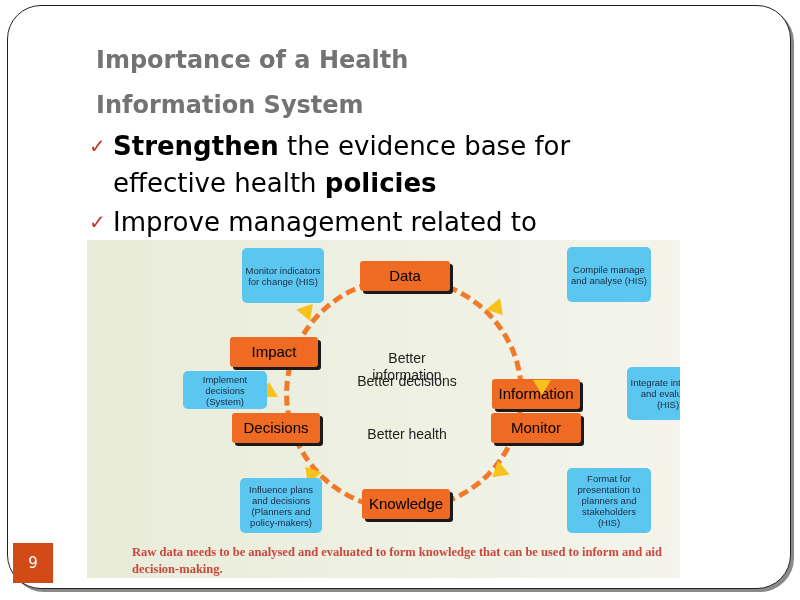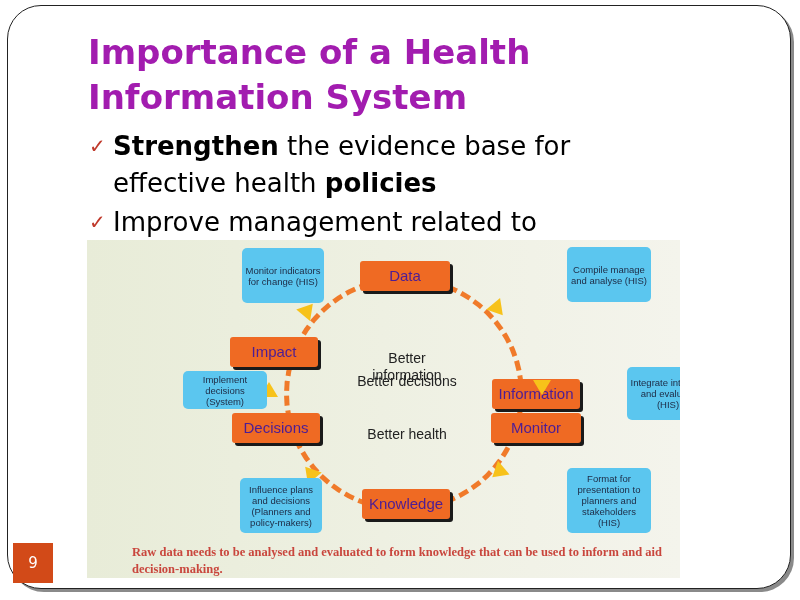--- a/index.html
+++ b/index.html
@@ -7,40 +7,40 @@
       width: 800px; height: 600px; position: relative; overflow: hidden;
       background: #ffffff; font-family: "DejaVu Sans", sans-serif;
     }
     .frame {
       position: absolute; left: 7px; top: 5px; width: 784px; height: 584px;
       border: 1.5px solid #222; border-radius: 34px; box-sizing: border-box;
       box-shadow: 3px 3px 0 #8a8a8a;
       background: #fff;
     }
     .title {
-      position: absolute; left: 88px; top: 30px; margin: 0;
+      position: absolute; left: 88px; top: 30px; margin: 8px;
       font-family: "DejaVu Sans", sans-serif; font-weight: bold;
-      font-size: 34px; line-height: 45px; color: #a21caf;
+      font-size: 24px; line-height: 45px; color: #737373;
     }
     .bullets { position: absolute; left: 88px; top: 128px; width: 600px; margin: 0; padding: 0; list-style: none; }
     .bullet { position: relative; padding-left: 25px; font-size: 26px; line-height: 37px; color: #000; margin-bottom: 2px; }
     .check { position: absolute; left: 1px; top: 0; color: #c0392b; font-size: 20px; }
     .bullet b { font-weight: bold; }
 
     .diagram {
       position: absolute; left: 87px; top: 240px; width: 593px; height: 338px;
       background: linear-gradient(90deg, #e8ecd8 0%, #eef0e2 50%, #f4f4ec 100%);
       overflow: hidden;
     }
     .ring {
       position: absolute; left: 197px; top: 36px; width: 240px; height: 236px;
       border: 5px dashed #f07a2a; border-radius: 50%; box-sizing: border-box;
     }
     .node {
-      position: absolute; background: #ef6a23; color: #4c1d95;
+      position: absolute; background: #ef6a23; color: #000000;
       font-family: "Liberation Sans", sans-serif; font-size: 15px; font-weight: 500;
       text-align: center; line-height: 30px; height: 30px;
       border-radius: 3px; box-shadow: 3px 3px 0 #1a1a1a;
     }
     .arrow {
       position: absolute; width: 0; height: 0;
       border-left: 9px solid transparent; border-right: 9px solid transparent;
       border-bottom: 15px solid #f7c21a;
     }
     .callout {

